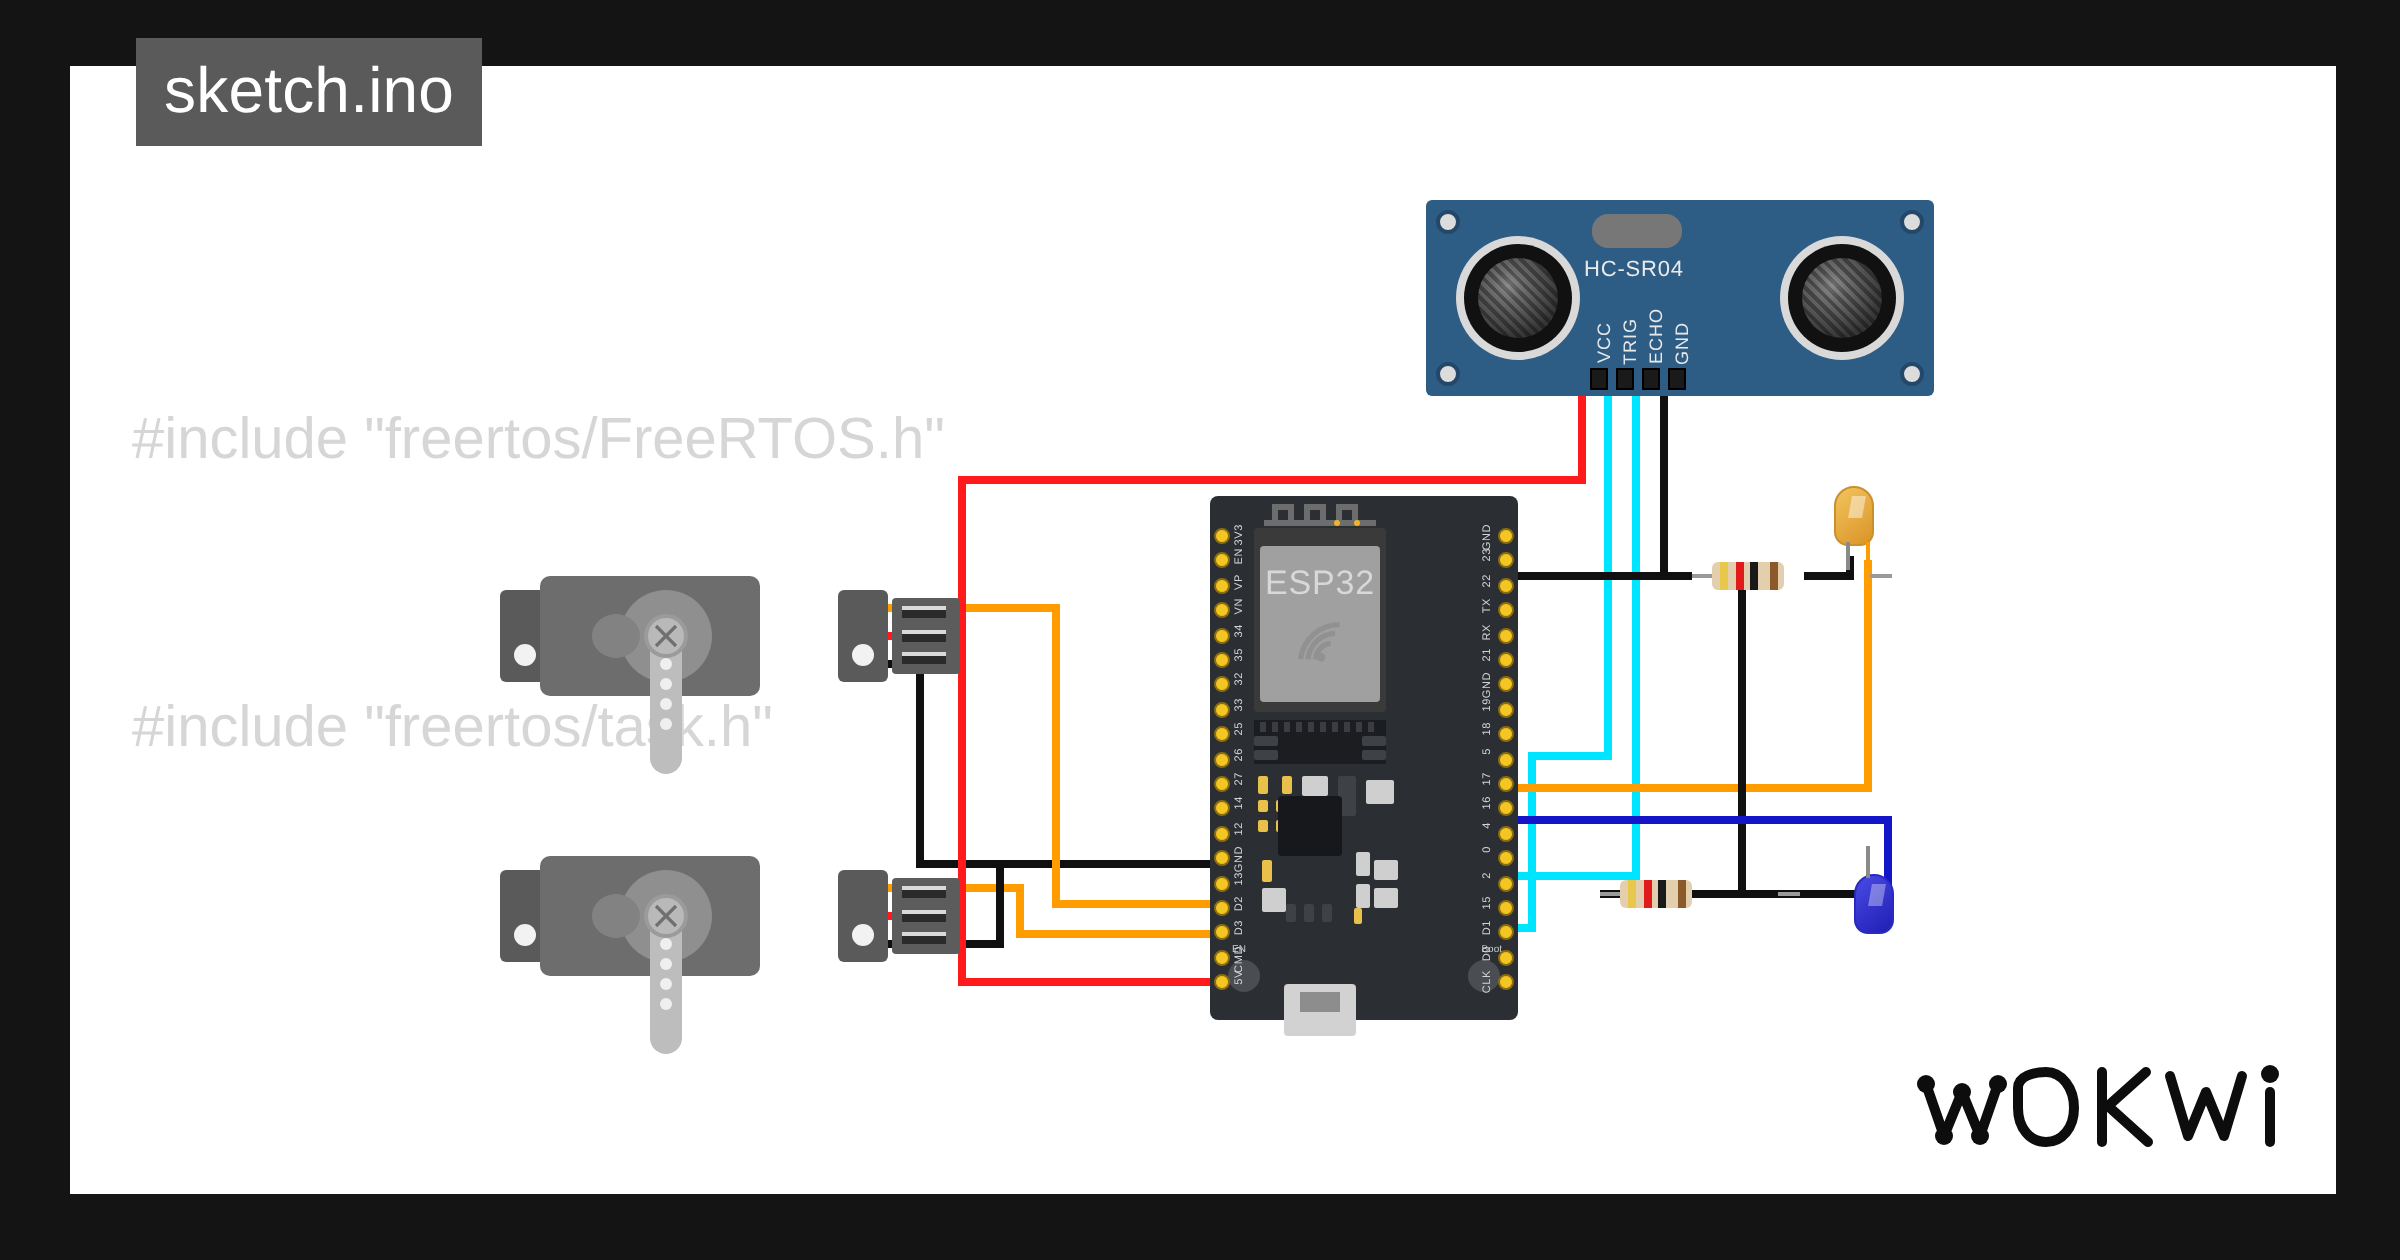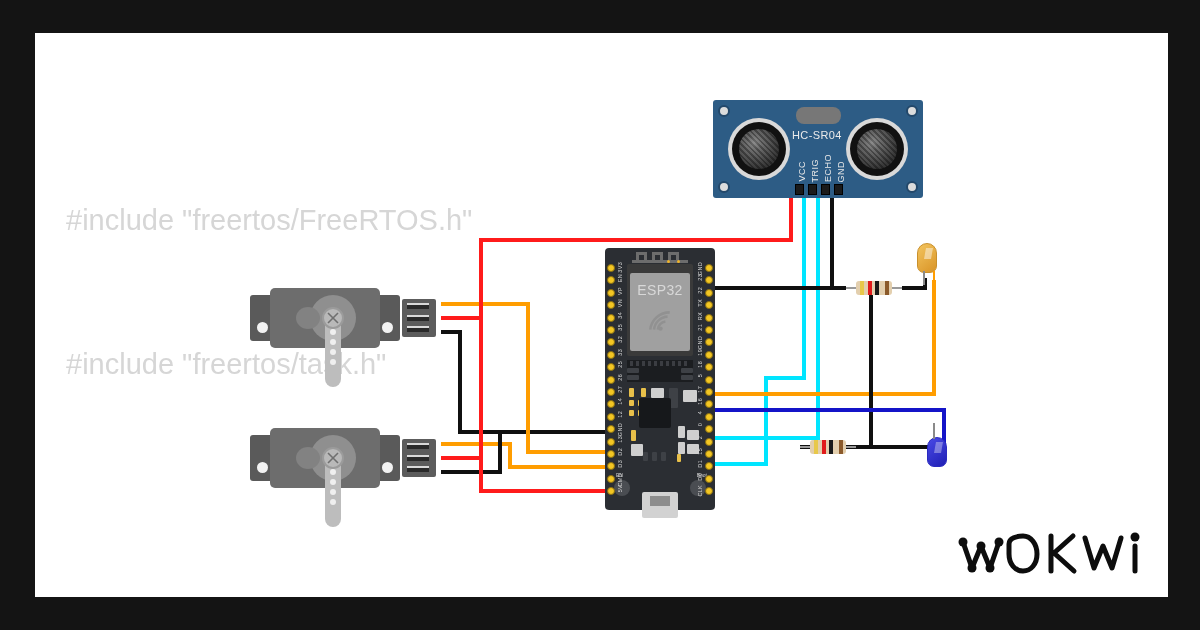--- a/index.html
+++ b/index.html
@@ -35,21 +35,21 @@
     color:#d6d6d6;font-size:29px;line-height:48px;
     white-space:pre;z-index:5;
   }
   .code .blank{display:block;height:48px;}
   .code span.ln{display:block;}
 
   
   .wires{position:absolute;left:0;top:0;width:1200px;height:630px;z-index:10;}
 
   
-  .part{position:absolute;z-index:20;}
+  .part{position:absolute;z-index:20;padding-left:44px;}
 
   
   .hcsr{left:713px;top:100px;width:210px;height:98px;}
   .hcsr .pcb{position:absolute;inset:0;background:#2d5c85;border-radius:3px;}
   .hcsr .can{position:absolute;width:62px;height:62px;border-radius:50%;
     background:#d9d9d9;top:18px;}
   .hcsr .can.l{left:15px;} .hcsr .can.r{right:15px;}
   .hcsr .can .inner{position:absolute;inset:4px;border-radius:50%;background:#111;}
   .hcsr .can .mesh{position:absolute;inset:11px;border-radius:50%;
     background:
@@ -71,21 +71,21 @@
     writing-mode:vertical-rl;transform:rotate(180deg);letter-spacing:.5px;}
 
   
   .esp{left:605px;top:248px;width:110px;height:262px;}
   .esp .board{position:absolute;inset:0;background:#2b2e33;border-radius:4px;}
   .esp .mod{position:absolute;left:22px;top:16px;width:66px;height:92px;
     background:#3a3a3a;border-radius:2px;}
   .esp .shield{position:absolute;left:25px;top:25px;width:60px;height:78px;
     background:#a0a0a0;border-radius:2px;}
   .esp .espname{position:absolute;left:25px;top:34px;width:60px;text-align:center;
-    color:#d8d8d8;font-size:14px;letter-spacing:.4px;}
+    color:#d8d8d8;font-size:17px;letter-spacing:.4px;}
   .esp .wifi{position:absolute;left:42px;top:60px;width:26px;height:26px;
     opacity:.45;}
   .esp .ant{position:absolute;left:27px;top:2px;width:56px;height:18px;}
   .esp .ant .seg{position:absolute;background:#6d6d6d;}
   .esp .antdot{position:absolute;width:3px;height:3px;border-radius:50%;
     background:#f0b429;top:12px;}
   .esp .chip{position:absolute;left:34px;top:150px;width:32px;height:30px;
     background:#16181b;border-radius:2px;}
   .esp .mid{position:absolute;left:22px;top:112px;width:66px;height:22px;
     background:#1b1d20;}
@@ -503,14 +503,15 @@
       </g>
       <circle cx="8" cy="18" r="4.5" fill="#0d0d0d"></circle>
       <circle cx="17" cy="44" r="4.5" fill="#0d0d0d"></circle>
       <circle cx="26" cy="22" r="4.5" fill="#0d0d0d"></circle>
       <circle cx="35" cy="44" r="4.5" fill="#0d0d0d"></circle>
       <circle cx="44" cy="18" r="4.5" fill="#0d0d0d"></circle>
       <circle cx="180" cy="13" r="4.5" fill="#0d0d0d"></circle>
     </svg>
   </div>
 
+  <div class="tab">sketch.ino</div>
 
 </div>
 
 </body></html>

